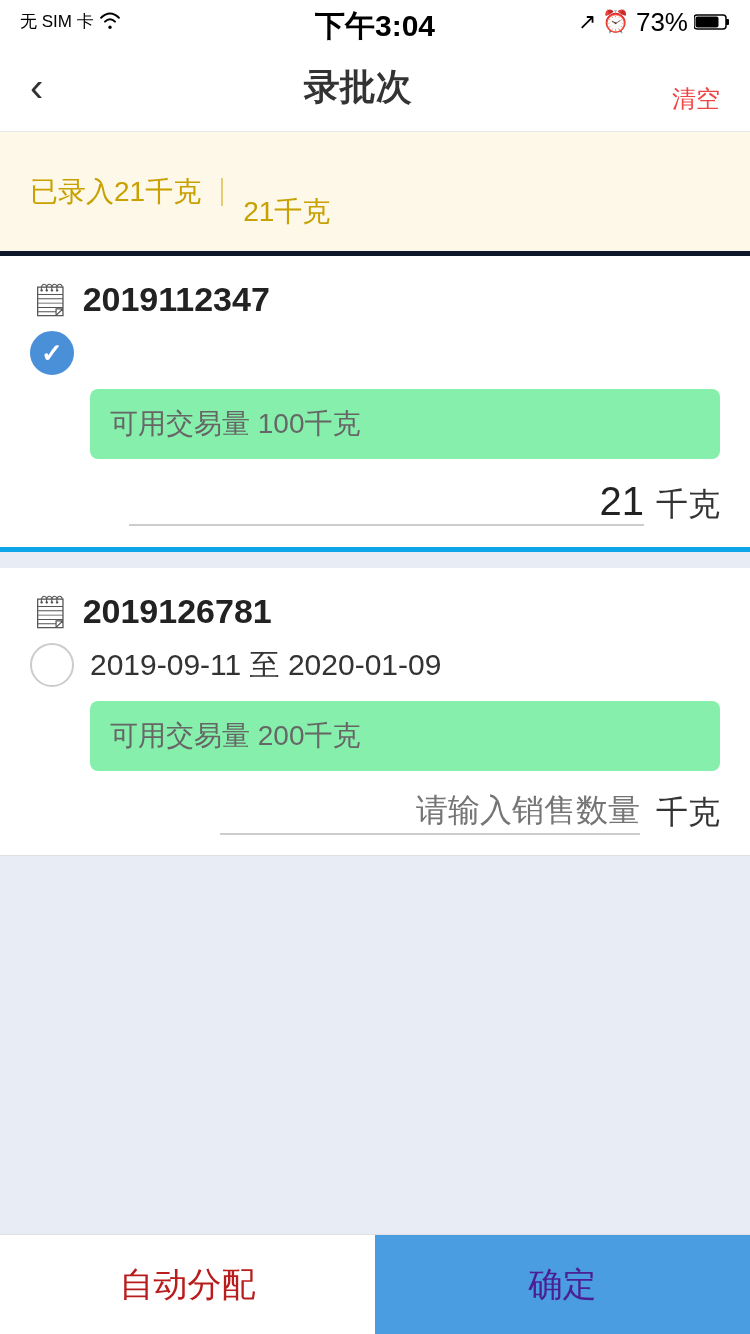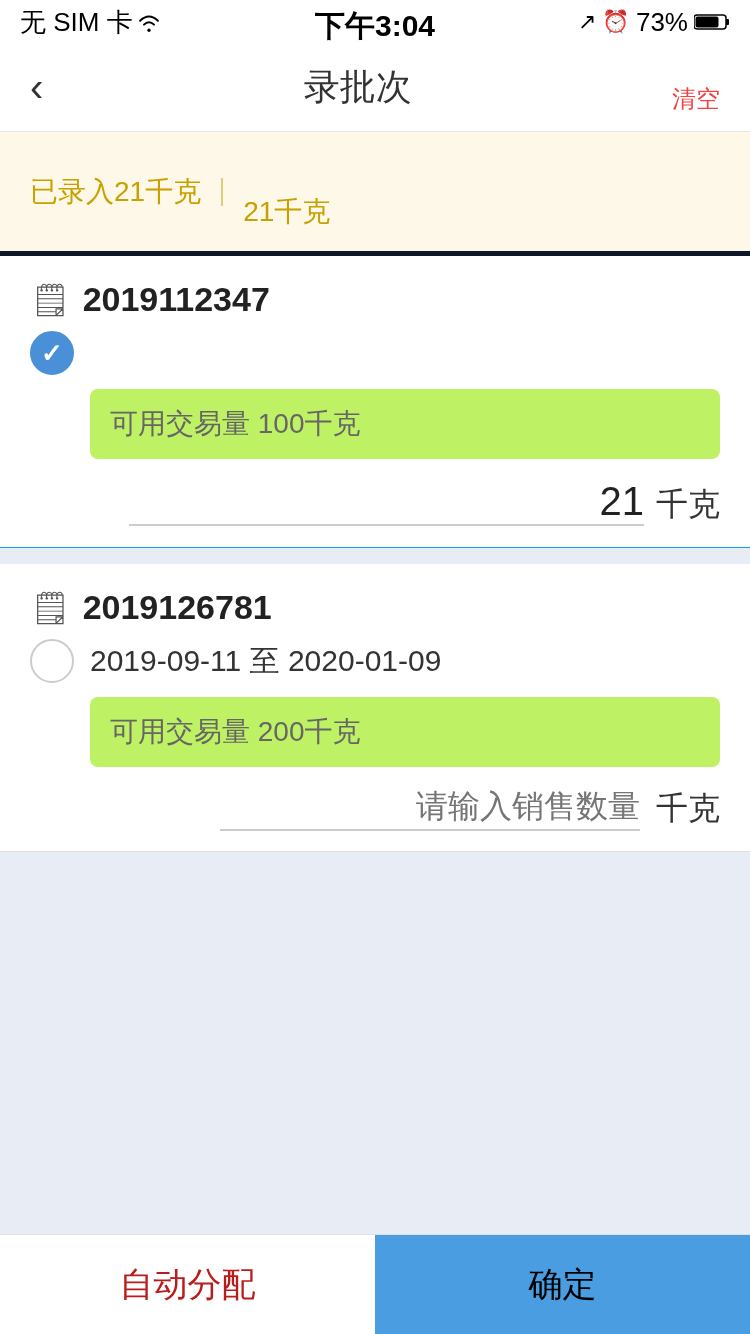--- a/index.html
+++ b/index.html
@@ -20,23 +20,23 @@
       background: #fff;
       display: flex;
       align-items: center;
       justify-content: space-between;
       padding: 0 20px;
       font-size: 28px;
       font-weight: 500;
     }
     .status-left {
       display: flex;
-      align-items: flex-end;
+      align-items: flex-start;
       gap: 2px;
-      font-size: 26px;
+      font-size: 17px;
     }
     .status-center {
       font-size: 30px;
       font-weight: 600;
       position: absolute;
       left: 50%;
       transform: translateX(-50%);
       top: 6px;
     }
     .status-right {
@@ -57,21 +57,21 @@
       padding: 0 30px;
       border-bottom: 1px solid #e8e8e8;
     }
     .nav-back {
       font-size: 40px;
       color: #333;
       cursor: pointer;
     }
     .nav-title {
       font-size: 36px;
-      font-weight: 400;
+      font-weight: 700;
       color: #333;
     }
     .nav-action {
       font-size: 24px;
       color: #ef4444;
       cursor: pointer;
       margin-top: 23px;
     }
 
     
@@ -156,36 +156,36 @@
       font-size: 26px;
       font-weight: 700;
     }
     .batch-date {
       font-size: 30px;
       color: #333;
     }
 
     .batch-availability {
       margin-left: 60px;
-      background: #bef264;
+      background: #86efac;
       border-radius: 8px;
       padding: 16px 20px;
       font-size: 28px;
       color: #666;
       margin-bottom: 0;
     }
 
     
     .quantity-row {
       display: flex;
       align-items: center;
       justify-content: flex-end;
       padding: 20px 30px;
       gap: 16px;
-      border-bottom: 1px solid #0ea5e9;
+      border-bottom: 5px solid #0ea5e9;
       background: #fff;
     }
     .quantity-input-area {
       display: flex;
       align-items: baseline;
       gap: 12px;
     }
     .quantity-value {
       font-size: 40px;
       font-weight: 500;
@@ -267,21 +267,21 @@
       cursor: pointer;
       border: none;
       outline: none;
     }
     .bottom-btn-confirm {
       flex: 1;
       display: flex;
       align-items: center;
       justify-content: center;
       font-size: 34px;
-      color: #000000;
+      color: #4c1d95;
       background: #4a9de0;
       cursor: pointer;
       border: none;
       outline: none;
     }
 
     .page-content {
       padding-bottom: 100px;
     }
   </style>

